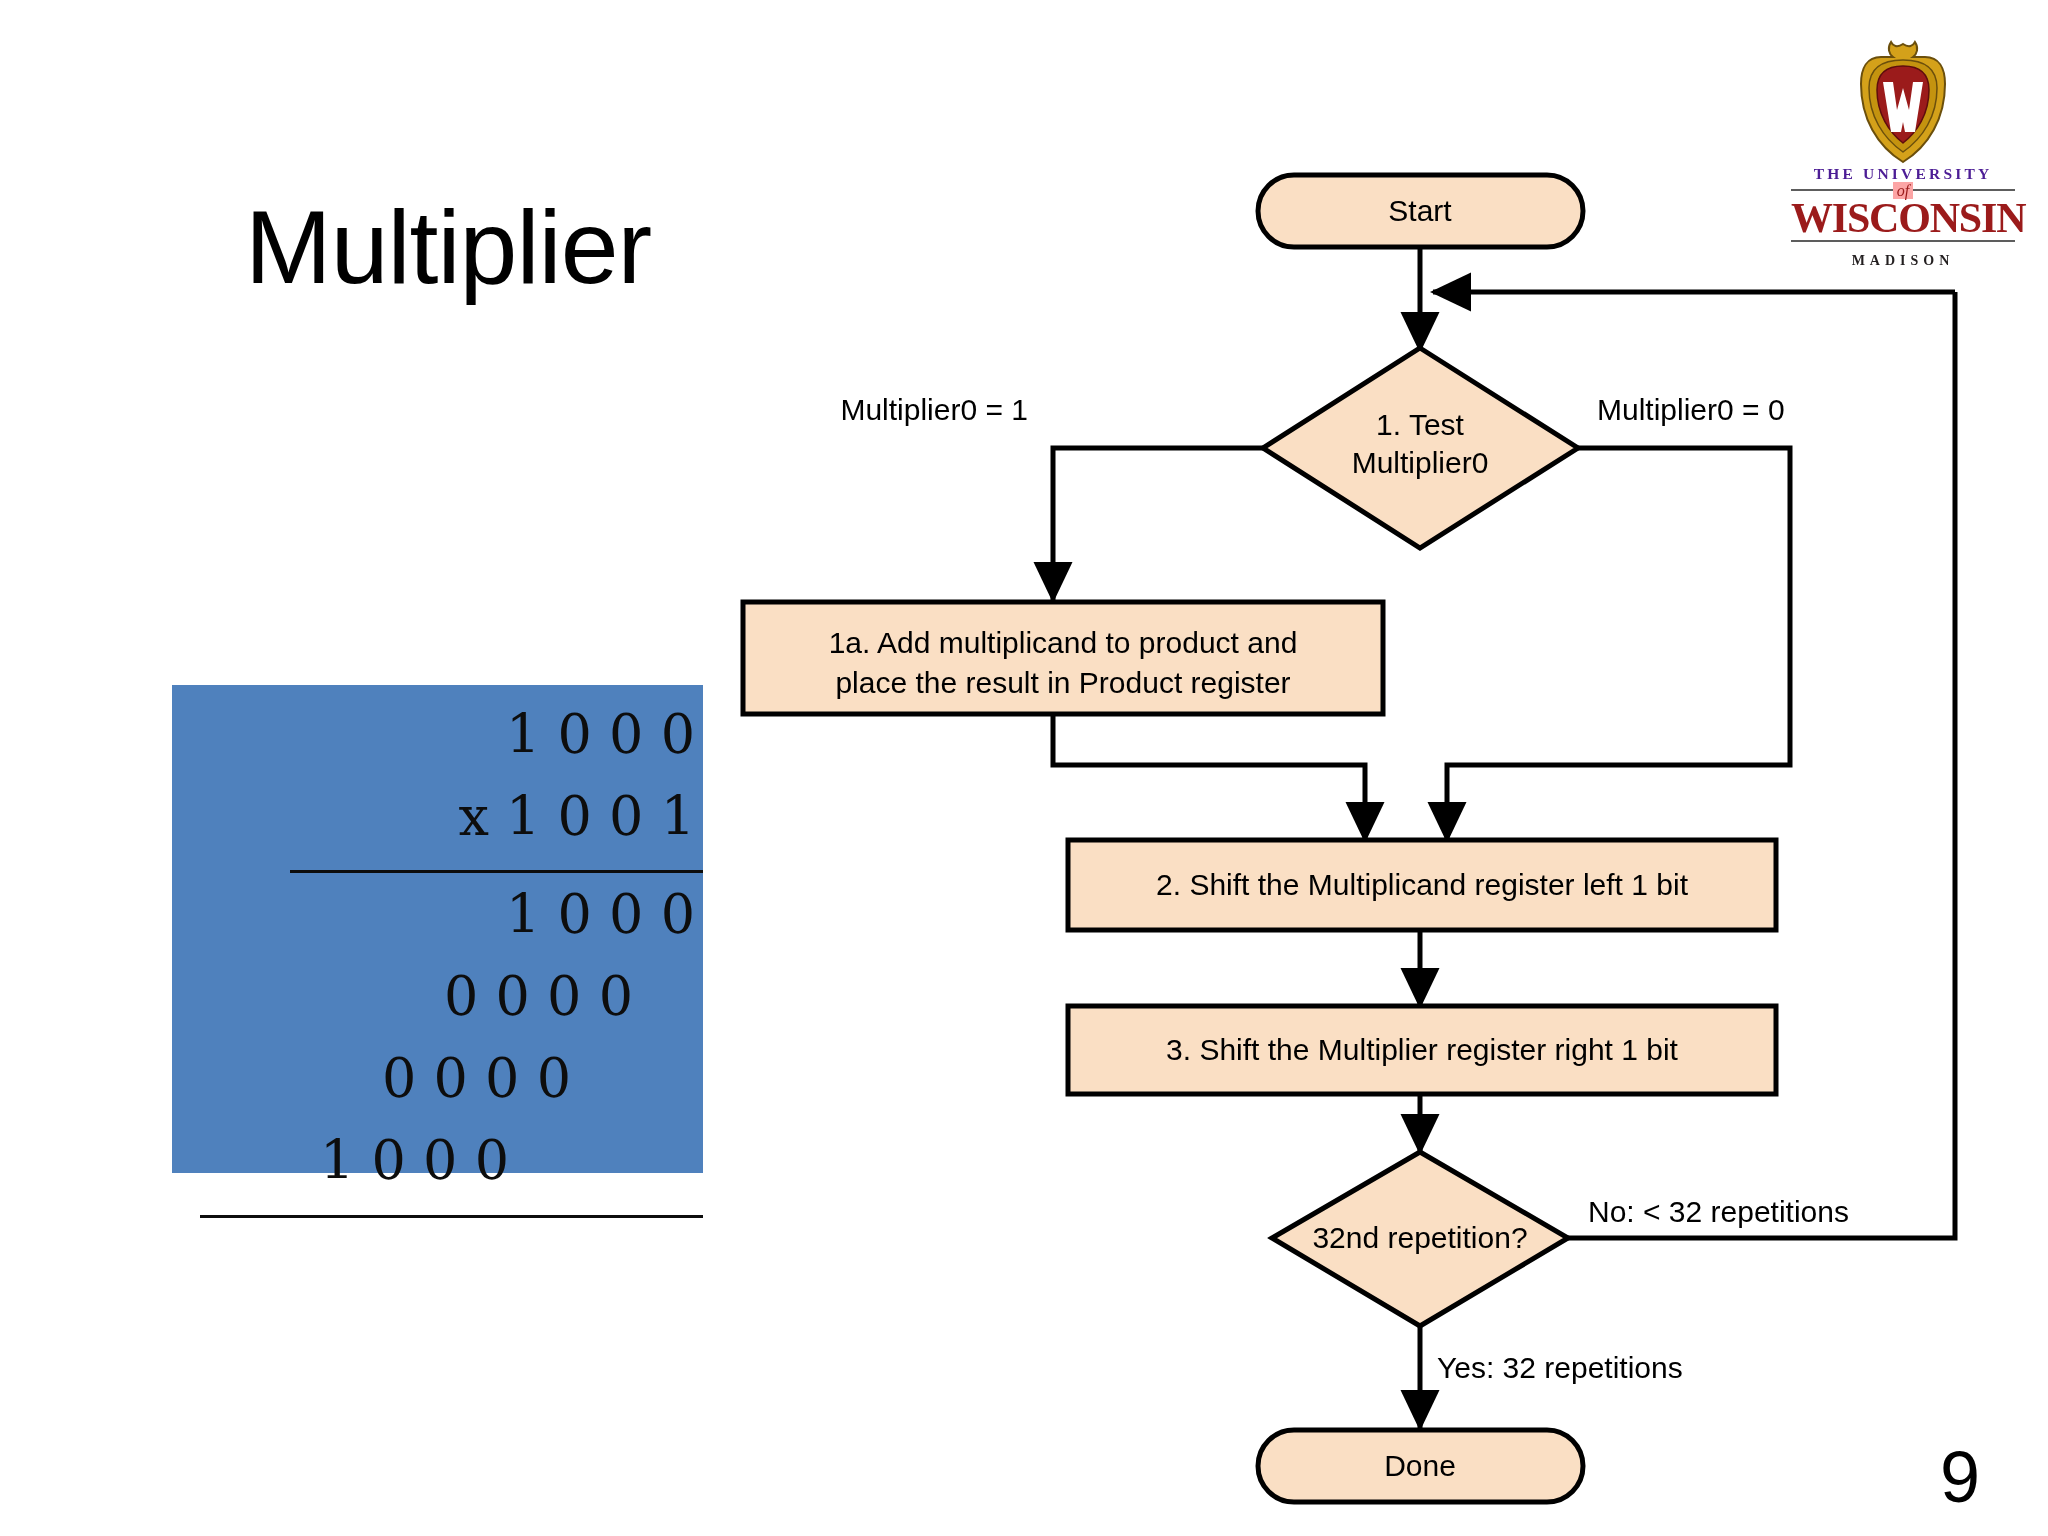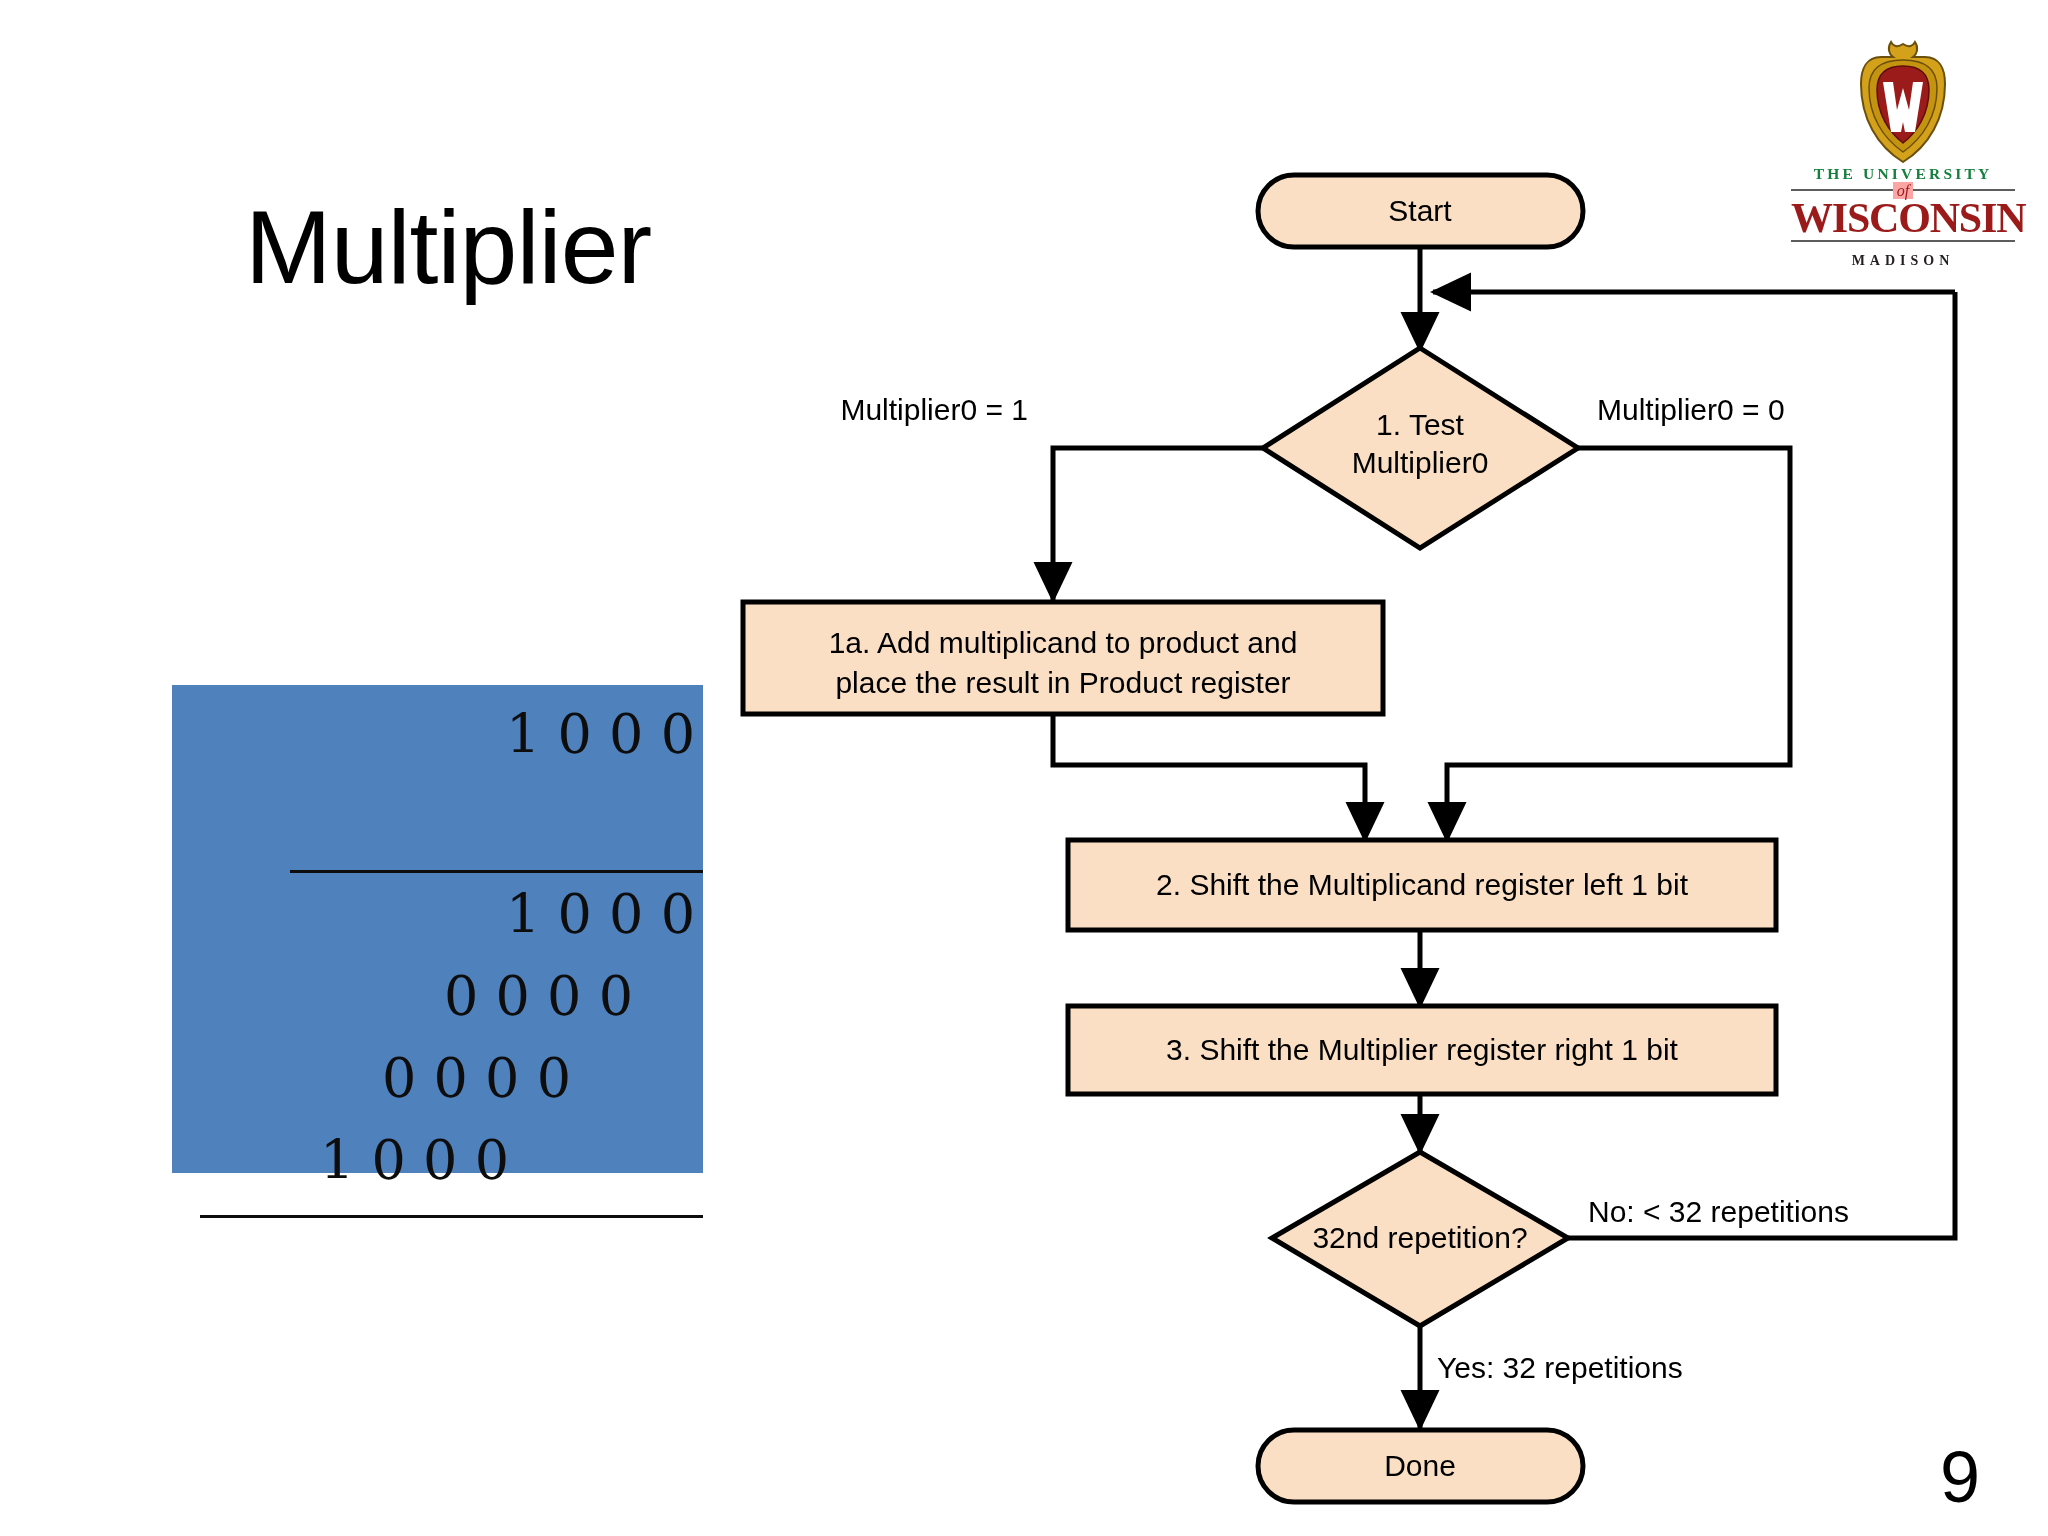--- a/index.html
+++ b/index.html
@@ -51,21 +51,21 @@
     text-align: center;
     height: 126px;
   }
   #uw-logo .wordmark {
     width: 100%;
     text-align: center;
   }
   #uw-logo .wm-the {
     font-size: 15.5px;
     letter-spacing: 3.2px;
-    color: #15803d;
+    color: #4c1d95;
     font-weight: 700;
     font-family: "Liberation Serif", serif;
     line-height: 1.05;
   }
   #uw-logo .wm-of {
     font-size: 16px;
     font-style: italic;
     font-family: "Liberation Serif", serif;
     color: #9b1b1b;
     line-height: 0.75;
@@ -183,20 +183,21 @@
       <span class="wm-of">of</span>
     </div>
     <div class="wm-wisconsin">WISCONSIN</div>
     <div class="wm-rule"></div>
     <div class="wm-madison">MADISON</div>
   </div>
 </div>
 
 <div id="mult-example">
   <div class="mrow" style="top:18px;">1 0 0 0</div>
+  <div class="mrow" style="top:100px;"><span>x</span> <span>1 0 0 1</span></div>
   <div class="mrule" style="top:185px; left:118px; right:0px;"></div>
   <div class="mrow" style="top:198px;">1 0 0 0</div>
   <div class="mrow" style="top:280px; right:70px;">0 0 0 0</div>
   <div class="mrow" style="top:362px; right:132px;">0 0 0 0</div>
   <div class="mrow" style="top:444px; right:194px;">1 0 0 0</div>
   <div class="mrule" style="top:530px; left:28px; right:0px;"></div>
 </div>
 
 <svg id="flowchart" viewBox="0 0 2048 1536" xmlns="http://www.w3.org/2000/svg">
   <defs>

